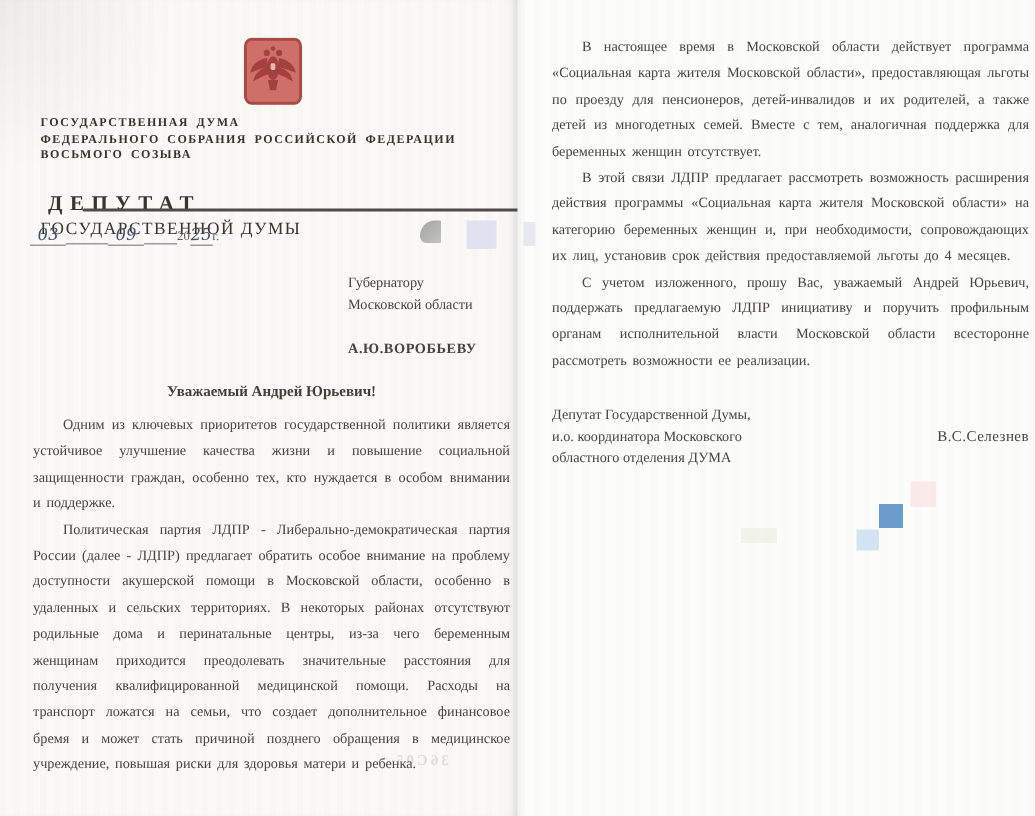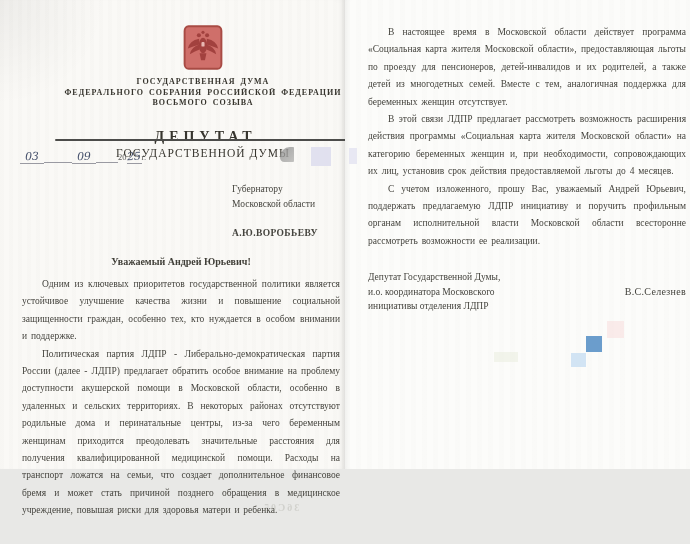--- a/index.html
+++ b/index.html
@@ -2,36 +2,36 @@
 <html><head>
 <meta charset="utf-8">
 <style>
   html,body{margin:0;padding:0;}
   body{
     width:690px;height:544px;overflow:hidden;
     font-family:"Liberation Serif","DejaVu Serif",serif;
     background:#e8e8e6;
   }
   .scan{position:relative;width:690px;height:544px;display:flex;}
-  .page{position:relative;width:345px;height:469px;}
+  .page{position:relative;width:345px;height:544px;}
   .page-left{
     background:
       radial-gradient(circle at 0% 0%, rgba(0,0,0,.05), transparent 18%),
       repeating-linear-gradient(90deg, rgba(120,120,110,.02) 0 4px, transparent 4px 9px),
       #faf9f6;
     box-shadow:inset -7px 0 9px -7px rgba(0,0,0,.18);
   }
   .page-right{
     background:
       repeating-linear-gradient(90deg, rgba(120,120,110,.015) 0 5px, transparent 5px 11px),
       #fcfcfa;
     box-shadow:inset 5px 0 7px -6px rgba(0,0,0,.10);
   }
   
-  .letterhead{position:absolute;top:25px;left:48px;width:310px;text-align:center;color:#37352e;}
+  .letterhead{position:absolute;top:25px;left:27px;width:310px;text-align:left;color:#37352e;}
   .emblem{width:40px;height:45px;margin:0 auto 7px auto;display:block;}
   .lh-org{font-size:8px;font-weight:bold;letter-spacing:1px;line-height:10.5px;word-spacing:2px;}
   .lh-deputy{font-size:14px;font-weight:bold;letter-spacing:5px;margin-top:20px;padding-left:5px;}
   .lh-duma{font-size:11.5px;letter-spacing:1px;margin-top:2px;}
   .rule{position:absolute;top:139px;left:55px;width:300px;height:2px;background:#4c4c4a;border-radius:1px;}
   
   .dateline{position:absolute;top:150px;left:20px;font-size:8.5px;color:#5a5a58;white-space:nowrap;}
   .seg{display:inline-block;border-bottom:1px solid #9a9aa2;text-align:center;vertical-align:baseline;}
   .hw{font-family:"DejaVu Serif",serif;font-style:italic;font-size:11px;color:#45506b;display:inline-block;transform:rotate(-2deg);}
   .printed{font-size:8.5px;color:#5a5a58;text-align:right;}
@@ -118,21 +118,21 @@
   <div class="page page-right">
     <div class="bodycol col-right">
       <p>В настоящее время в Московской области действует программа «Социальная карта жителя Московской области», предоставляющая льготы по проезду для пенсионеров, детей-инвалидов и их родителей, а также детей из многодетных семей. Вместе с тем, аналогичная поддержка для беременных женщин отсутствует.</p>
       <p>В этой связи ЛДПР предлагает рассмотреть возможность расширения действия программы «Социальная карта жителя Московской области» на категорию беременных женщин и, при необходимости, сопровождающих их лиц, установив срок действия предоставляемой льготы до 4 месяцев.</p>
       <p>С учетом изложенного, прошу Вас, уважаемый Андрей Юрьевич, поддержать предлагаемую ЛДПР инициативу и поручить профильным органам исполнительной власти Московской области всесторонне рассмотреть возможности ее реализации.</p>
 
       <div class="sigblock">
         <div class="sig-position">
           <div>Депутат Государственной Думы,</div>
           <div>и.о. координатора Московского</div>
-          <div>инициативы отделения ЛДПР</div>
+          <div>областного отделения ДУМА</div>
         </div>
         <div class="sig-name">В.С.Селезнев</div>
       </div>
     </div>
   </div>
 
   <div class="mark m-grayblob"></div>
   <div class="mark m-lav1"></div>
   <div class="mark m-lav2"></div>
   <div class="mark m-pink"></div>

